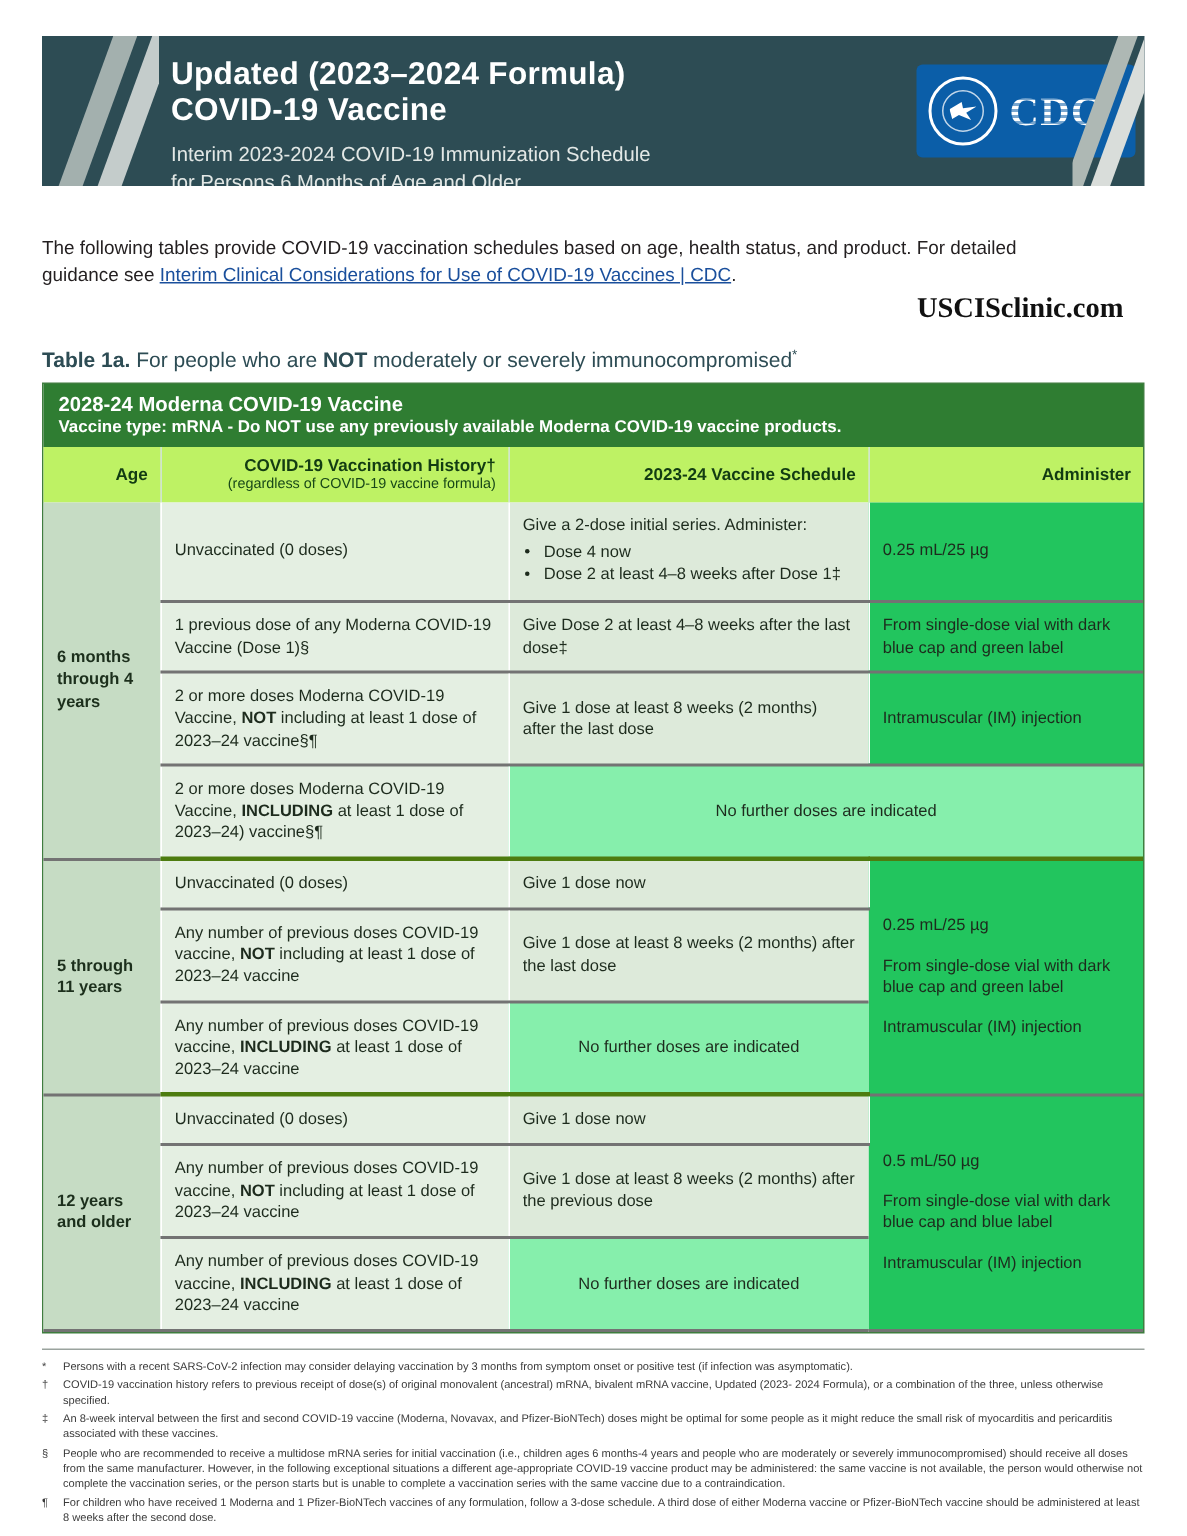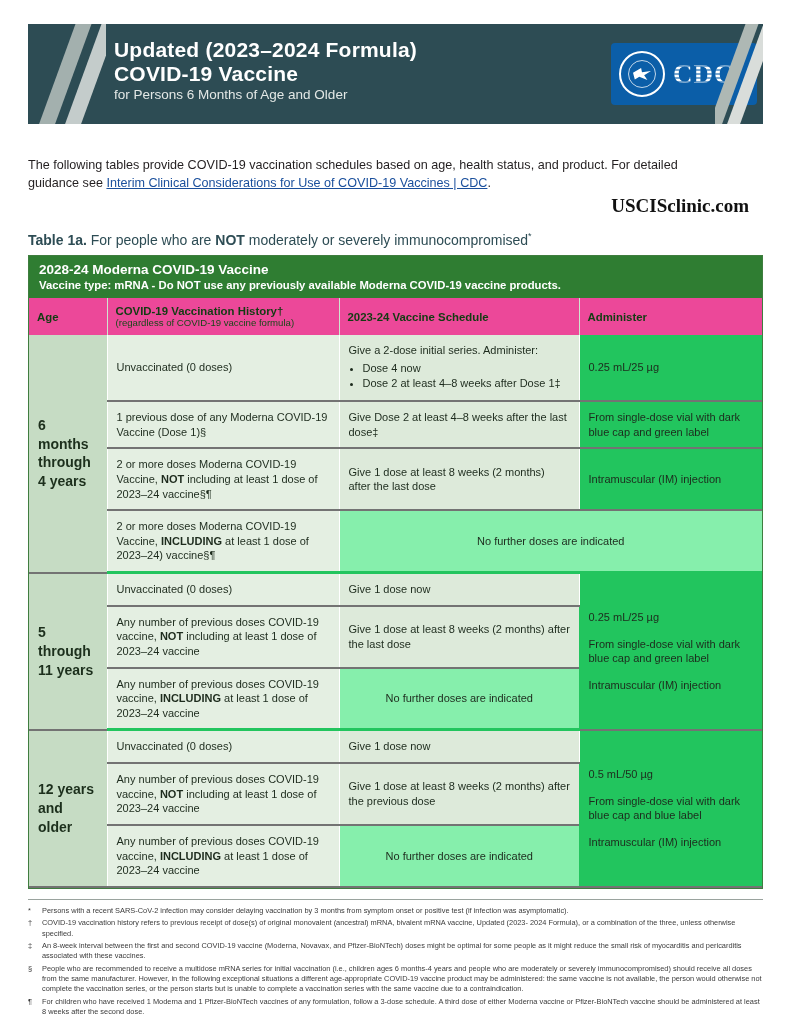--- a/index.html
+++ b/index.html
@@ -159,23 +159,23 @@
   .tbl { margin-top: 8px; border: 1px solid #3f7d3f; }
   .tbl-title {
     background: #2f7d32;
     color:#fff;
     padding: 6px 10px 7px 10px;
   }
   .tbl-title .t1 { font-size: 13.5px; font-weight: bold; }
   .tbl-title .t2 { font-size: 11.3px; font-weight: bold; margin-top:2px; }
   table { border-collapse: collapse; width: 100%; table-layout: fixed; }
   thead th {
-    background: #ec4899;
+    background: #bef264;
     color:#123c12;
-    text-align: left;
+    text-align: right;
     font-size: 11.4px;
     font-weight: bold;
     padding: 7px 8px;
     border-right: 1px solid #cfe4cf;
     vertical-align: middle;
   }
   thead th:last-child { border-right: none; }
   thead th .small {
     display:block;
     font-weight: normal;
@@ -185,26 +185,26 @@
   td {
     font-size: 11px;
     line-height: 1.33;
     padding: 8px 9px;
     vertical-align: middle;
     border-right: 1px solid #ffffff;
     border-bottom: 2px solid #737373;
     color:#1d2b1d;
   }
   td:last-child{ border-right:none; }
-  .c-age { background:#c6dcc4; font-weight: bold; font-size: 14px; color:#1c2f1c; width: 72px; }
+  .c-age { background:#c6dcc4; font-weight: bold; font-size: 11px; color:#1c2f1c; width: 72px; }
   .c-hist { background:#e4efe2; width: 232px; }
   .c-sched { background:#ddeada; width: 240px; }
   .c-admin { background:#22c55e; }
   .c-none { background:#86efac; text-align:center; }
-  .grp-sep td { border-bottom: 3px solid #22c55e; }
+  .grp-sep td { border-bottom: 3px solid #4d7c0f; }
   ul.dose { margin: 3px 0 0 14px; padding: 0; }
   ul.dose li { margin: 1px 0; }
   .admin-line { margin-bottom: 12px; }
   .admin-line:last-child{ margin-bottom: 0; }
 
   
   .footnotes {
     margin-top: 10px;
     border-top: 1px solid #9aa39e;
     padding-top: 6px;
@@ -222,20 +222,21 @@
 <div class="page">
 
   <div class="header">
     <div class="stripes-left">
       <div class="chev c1"></div>
       <div class="chev c2"></div>
     </div>
     <div class="title-wrap">
       <div class="h-title">Updated (2023–2024 Formula)</div>
       <div class="h-title">COVID-19 Vaccine</div>
+      <div class="h-sub">Interim 2023-2024 COVID-19 Immunization Schedule</div>
       <div class="h-sub" style="margin-top:0">for Persons 6 Months of Age and Older</div>
     </div>
     <div class="logo-area">
       <div class="cdc-box">
         <div class="hhs-seal">
             <div class="bird"></div>
           </div>
         <div class="cdc-text">CDC</div>
       </div>
     </div>

